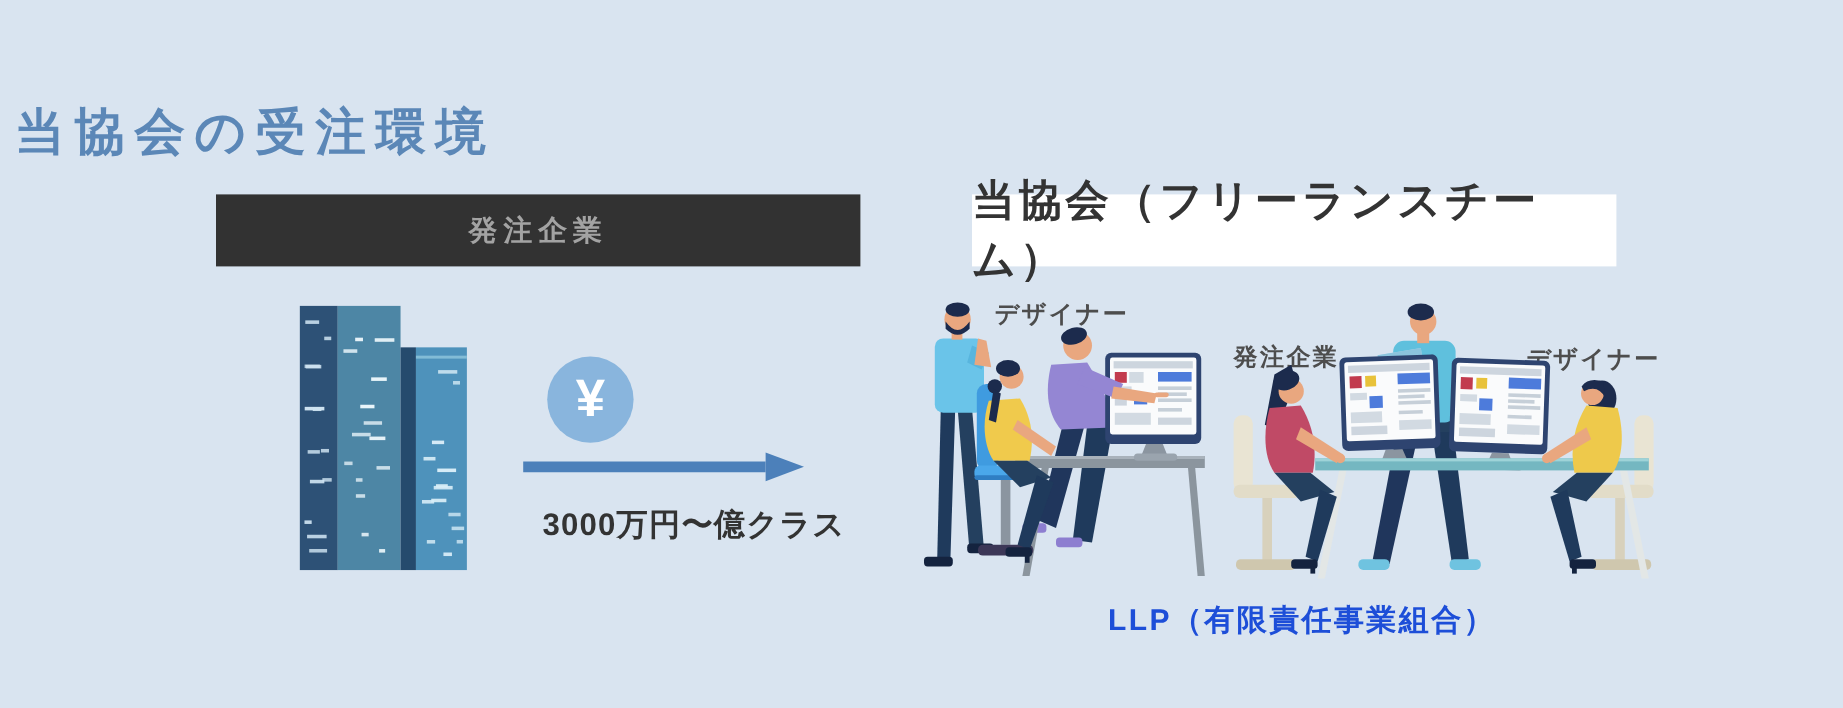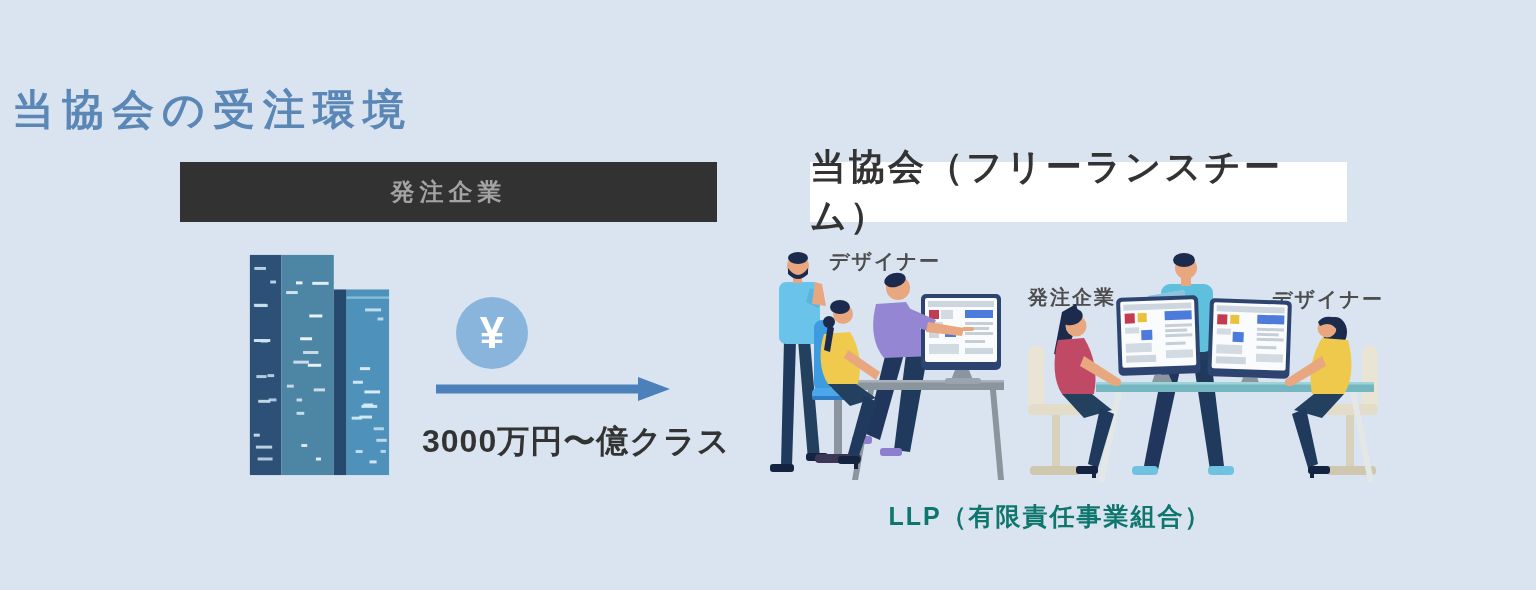--- a/index.html
+++ b/index.html
@@ -20,32 +20,32 @@
 
   .yen-icon{position:absolute;left:456px;top:297px;width:72px;height:72px;border-radius:50%;
     background:#89b5dd;display:flex;align-items:center;justify-content:center;}
   .yen-icon span{color:#ffffff;font-size:44px;font-weight:bold;line-height:1;}
 
   .project-scale{position:absolute;left:537px;top:288px;font-size:28px;font-weight:bold;
     color:#333333;line-height:46px;letter-spacing:3px;}
 
   .flow-arrow{position:absolute;left:432px;top:374px;width:240px;height:30px;}
 
-  .budget-text{position:absolute;left:422px;top:420px;font-size:32px;font-weight:bold;
+  .budget-text{position:absolute;left:452px;top:420px;font-size:26px;font-weight:bold;
     color:#333333;letter-spacing:1px;}
 
   .role-label{position:absolute;font-size:20px;font-weight:bold;color:#4d4d4d;letter-spacing:2px;}
   .role-director{left:829px;top:248px;}
   .role-engineer{left:1028px;top:284px;}
   .role-designer{left:1272px;top:286px;}
 
   .team-illust{position:absolute;left:758px;top:240px;width:640px;height:250px;}
 
-  .footer-label{position:absolute;left:850px;top:500px;width:400px;text-align:center;
-    font-size:25px;font-weight:bold;color:#0f766e;letter-spacing:2px;}
+  .footer-label{position:absolute;left:885px;top:500px;width:400px;text-align:center;
+    font-size:25px;font-weight:bold;color:#1d4ed8;letter-spacing:2px;}
 </style>
 </head>
 <body>
 
 <div class="canvas">
 
   <h1 class="page-title">当協会の受注環境</h1>
 
   <div class="header-box client-box">
     <span class="box-label">発注企業</span>

